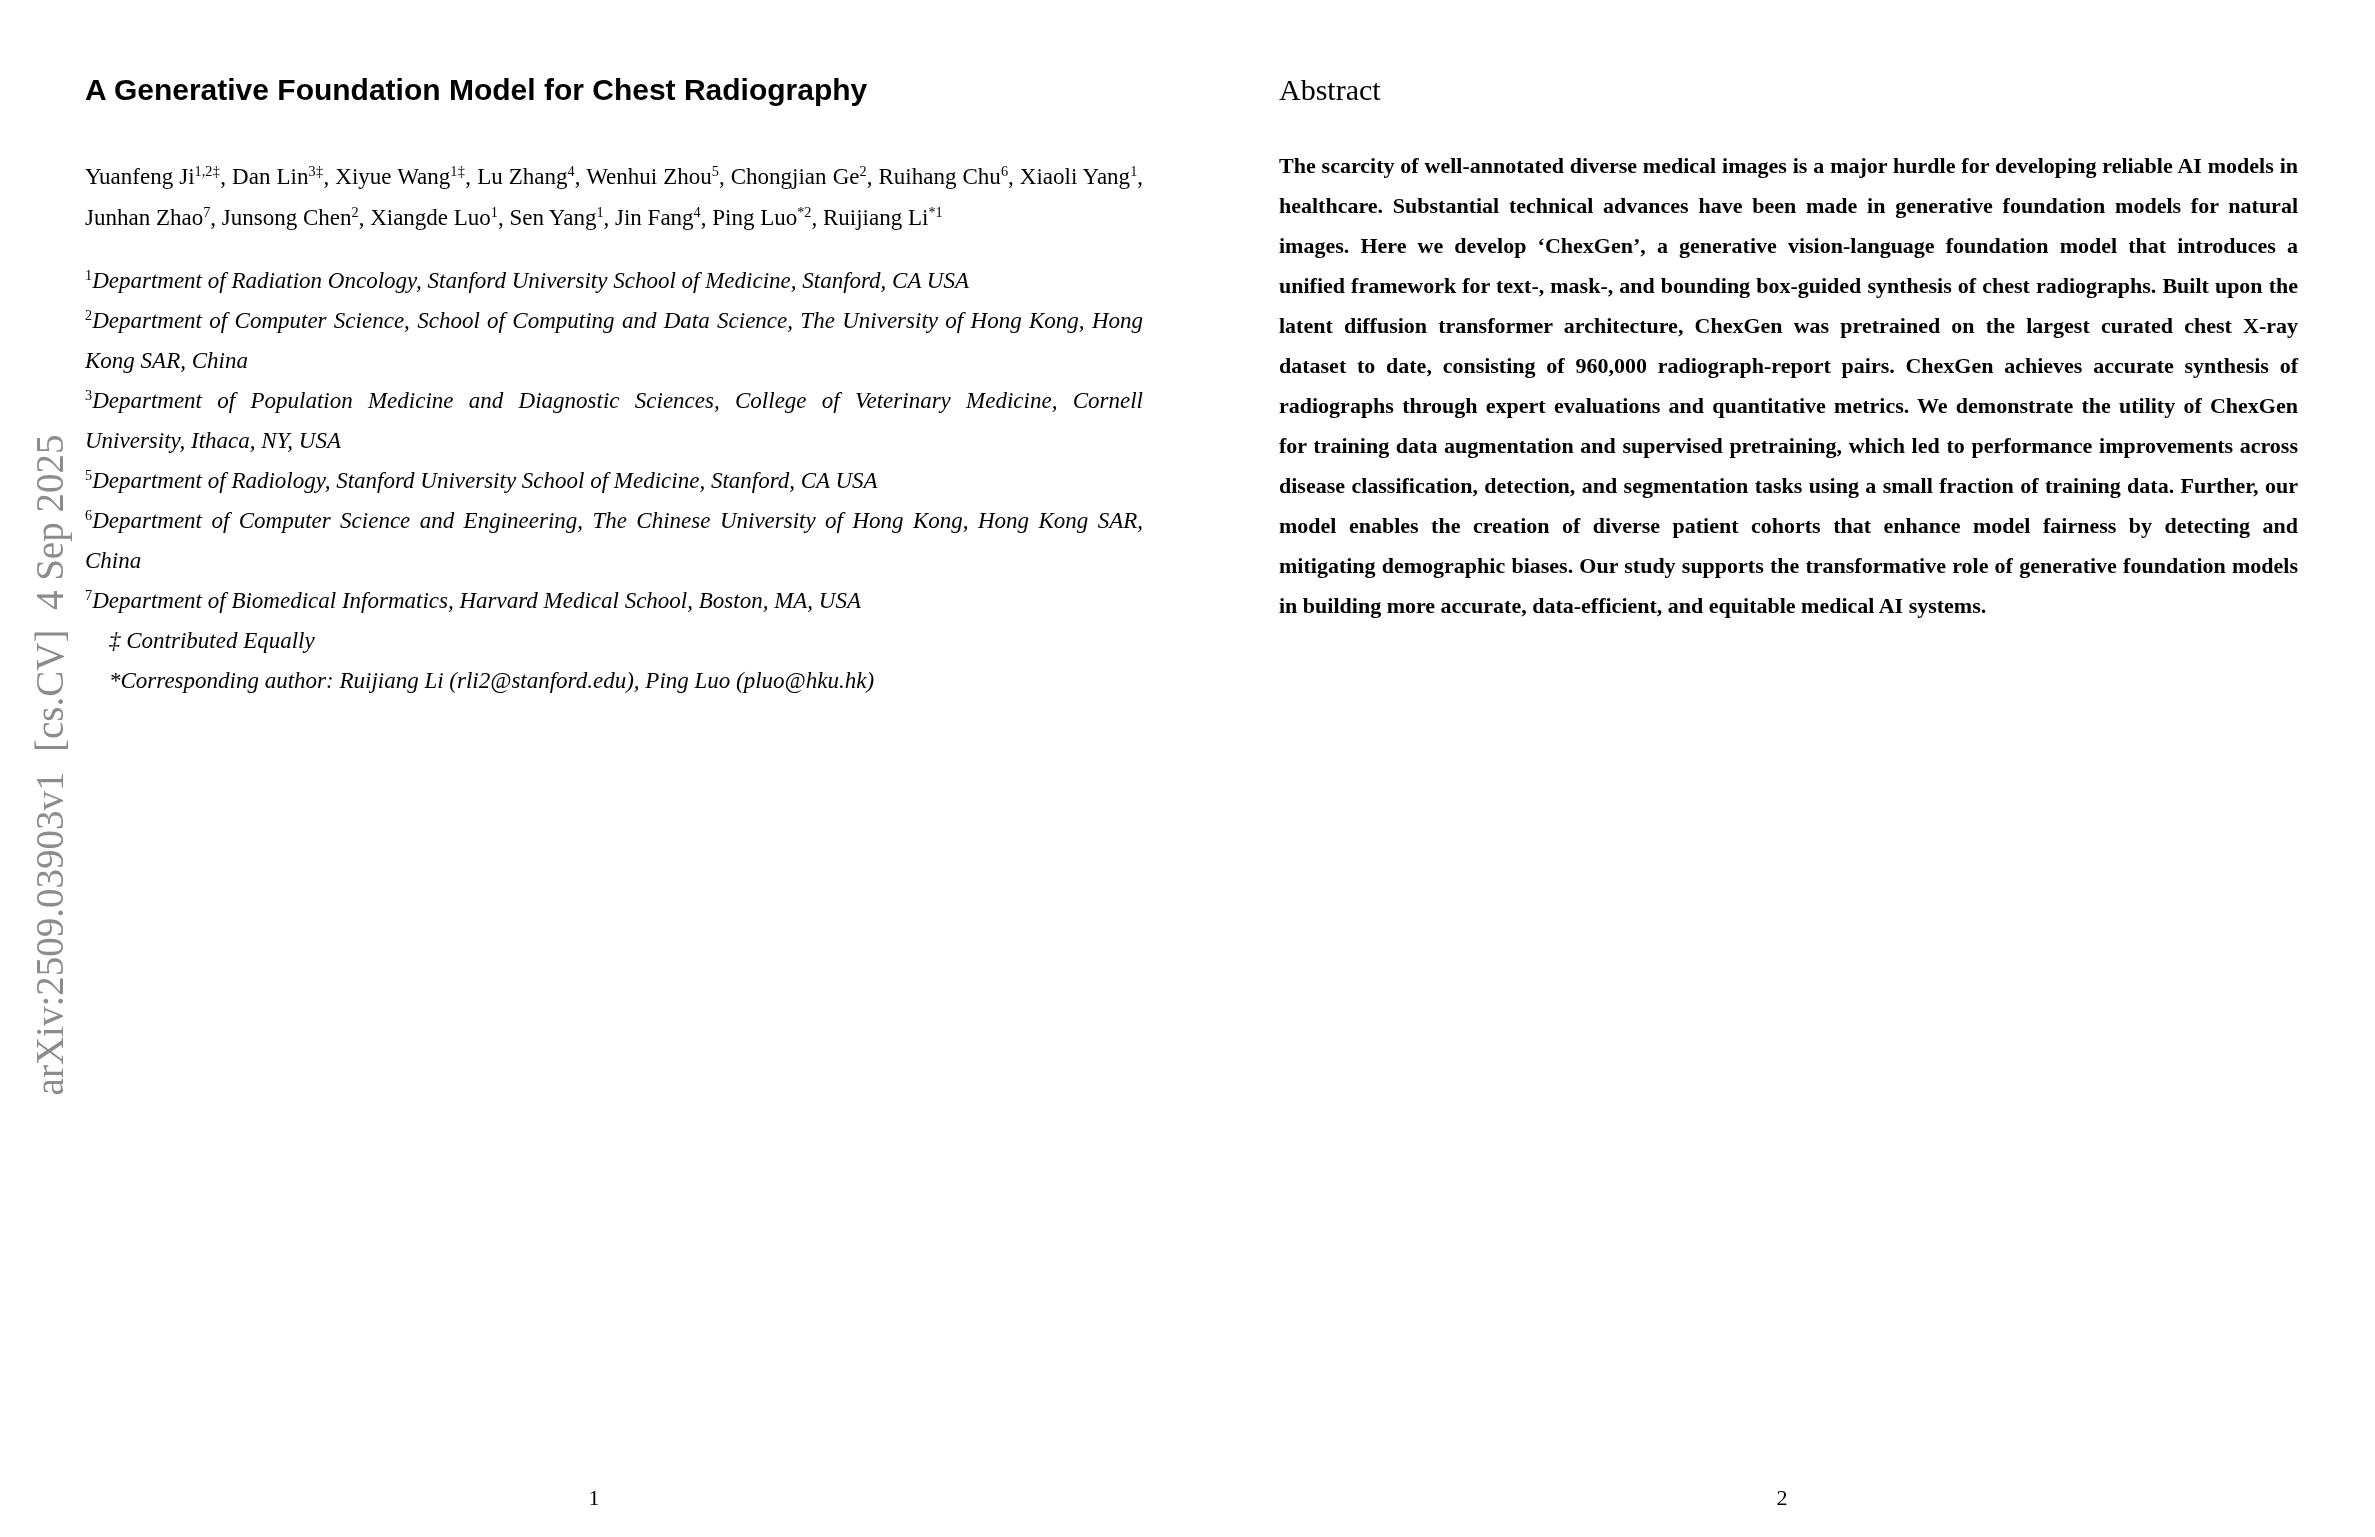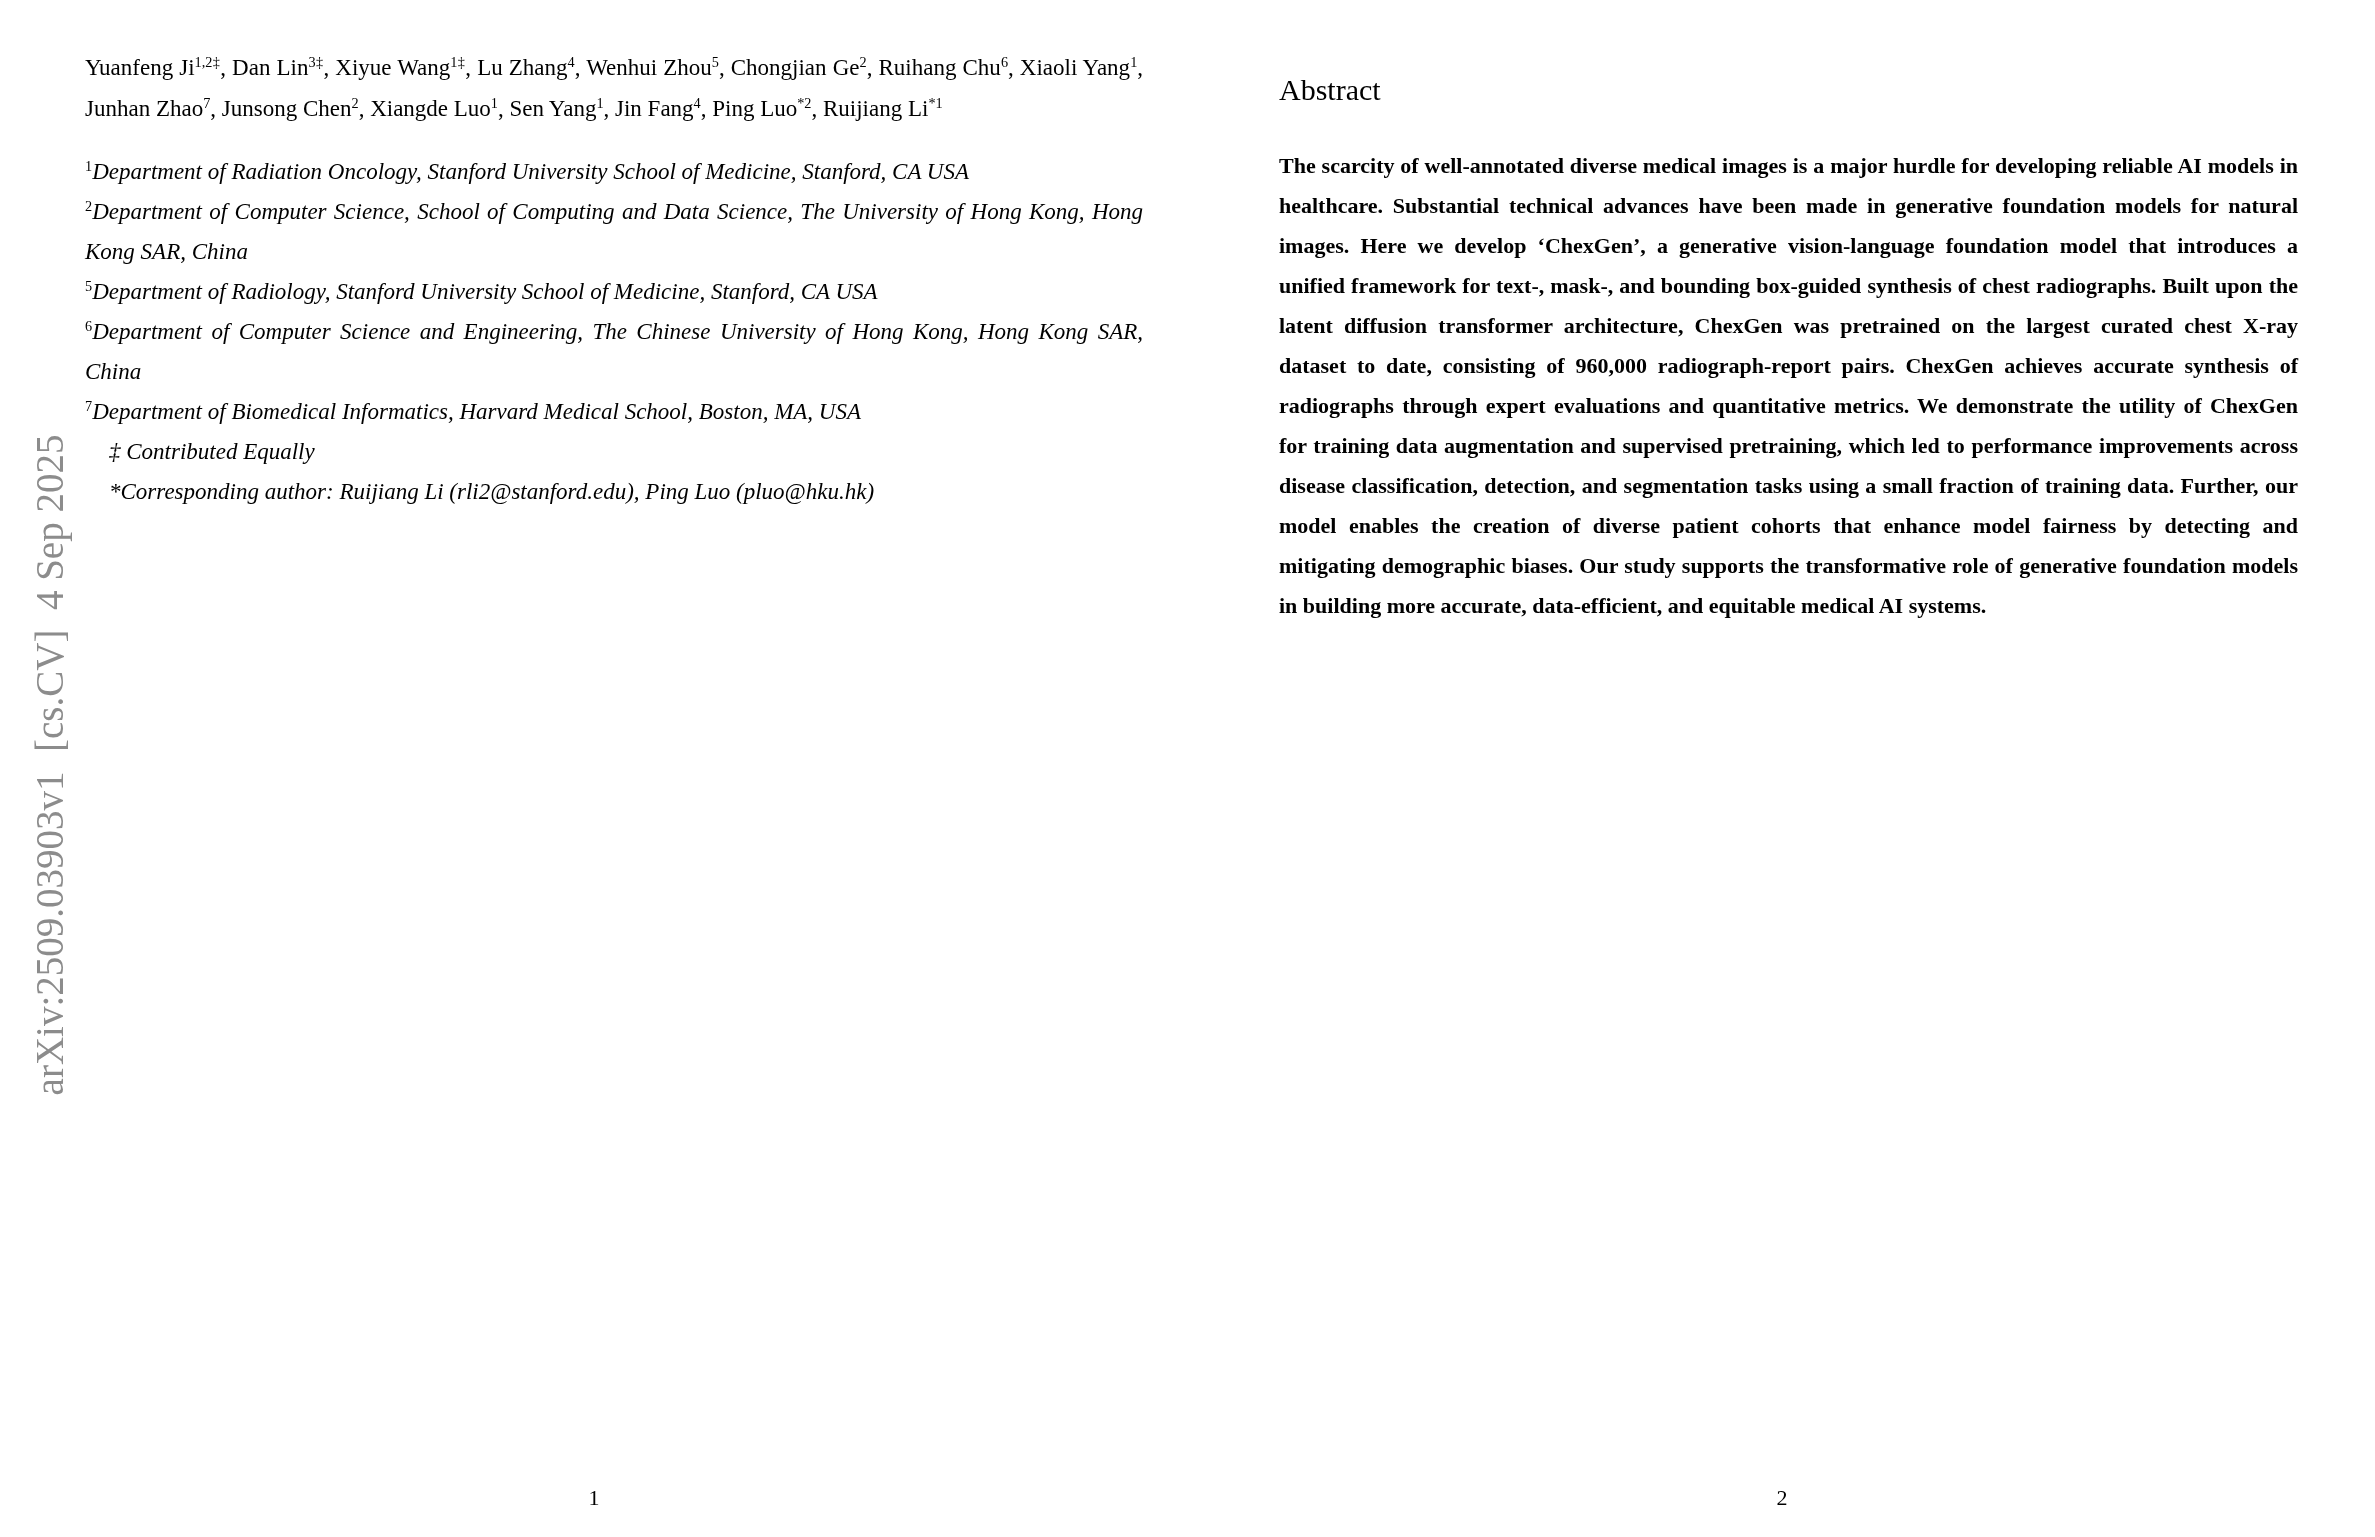--- a/index.html
+++ b/index.html
@@ -112,26 +112,28 @@
 </style>
 </head>
 <body>
 
 <div class="sheet" id="page-1">
 
   <div class="watermark">arXiv:2509.03903v1  [cs.CV]  4 Sep 2025</div>
 
   <div class="col-left">
 
+    <h1 class="paper-title">A Generative Foundation Model for Chest Radiography</h1>
 
     <p class="authors"><span>Yuanfeng Ji<sup>1,2‡</sup>, </span><span>Dan Lin<sup>3‡</sup>, </span><span>Xiyue Wang<sup>1‡</sup>, </span><span>Lu Zhang<sup>4</sup>, </span><span>Wenhui Zhou<sup>5</sup>, </span><span>Chongjian Ge<sup>2</sup>, </span><span>Ruihang Chu<sup>6</sup>, </span><span>Xiaoli Yang<sup>1</sup>, </span><span>Junhan Zhao<sup>7</sup>, </span><span>Junsong Chen<sup>2</sup>, </span><span>Xiangde Luo<sup>1</sup>, </span><span>Sen Yang<sup>1</sup>, </span><span>Jin Fang<sup>4</sup>, </span><span>Ping Luo<sup>*2</sup>, </span><span>Ruijiang Li<sup>*1</sup></span></p>
 
     <div class="affiliations">
         <div class="affiliation"><sup>1</sup>Department of Radiation Oncology, Stanford University School of Medicine, Stanford, CA USA</div>
         <div class="affiliation"><sup>2</sup>Department of Computer Science, School of Computing and Data Science, The University of Hong Kong, Hong Kong SAR, China</div>
+        <div class="affiliation"><sup>3</sup>Department of Population Medicine and Diagnostic Sciences, College of Veterinary Medicine, Cornell University, Ithaca, NY, USA</div>
         <div class="affiliation"><sup>5</sup>Department of Radiology, Stanford University School of Medicine, Stanford, CA USA</div>
         <div class="affiliation"><sup>6</sup>Department of Computer Science and Engineering, The Chinese University of Hong Kong, Hong Kong SAR, China</div>
         <div class="affiliation"><sup>7</sup>Department of Biomedical Informatics, Harvard Medical School, Boston, MA, USA</div>
       </div>
 
     <div class="footnote"><span>‡</span> <span>Contributed Equally</span></div>
 
     <div class="footnote"><span class="bold-italic">*Corresponding author</span><span>: Ruijiang Li (rli2@stanford.edu), Ping Luo (pluo@hku.hk)</span></div>
 
   </div>

